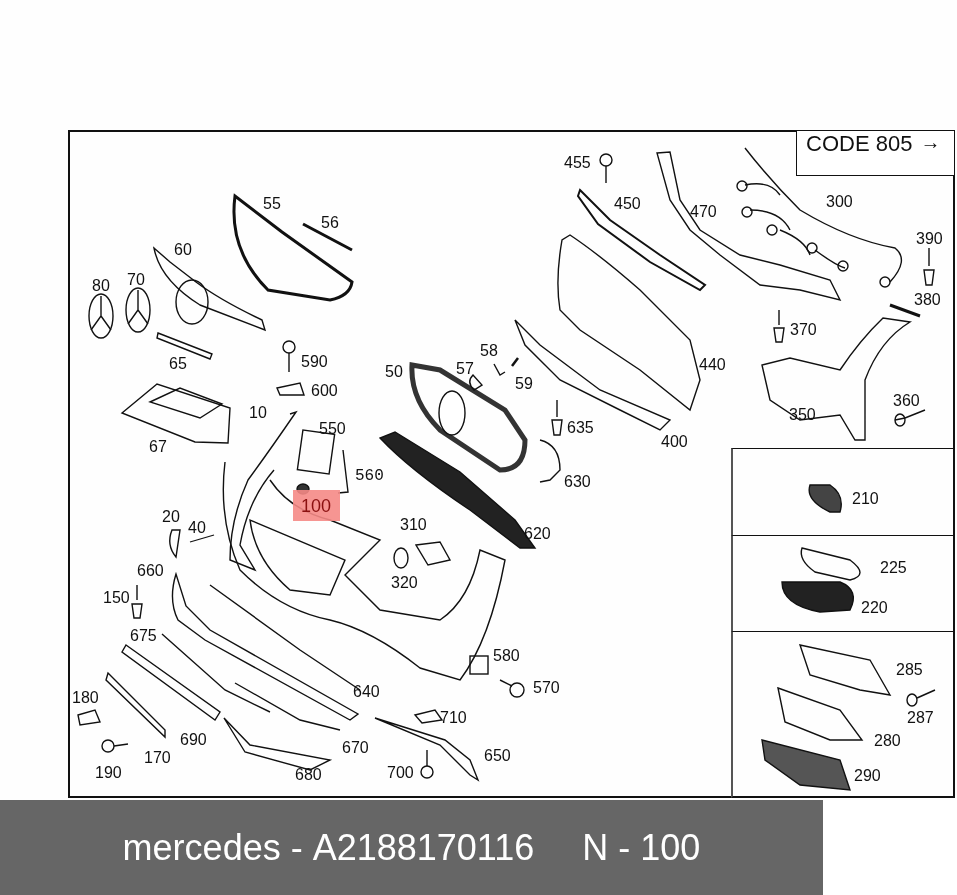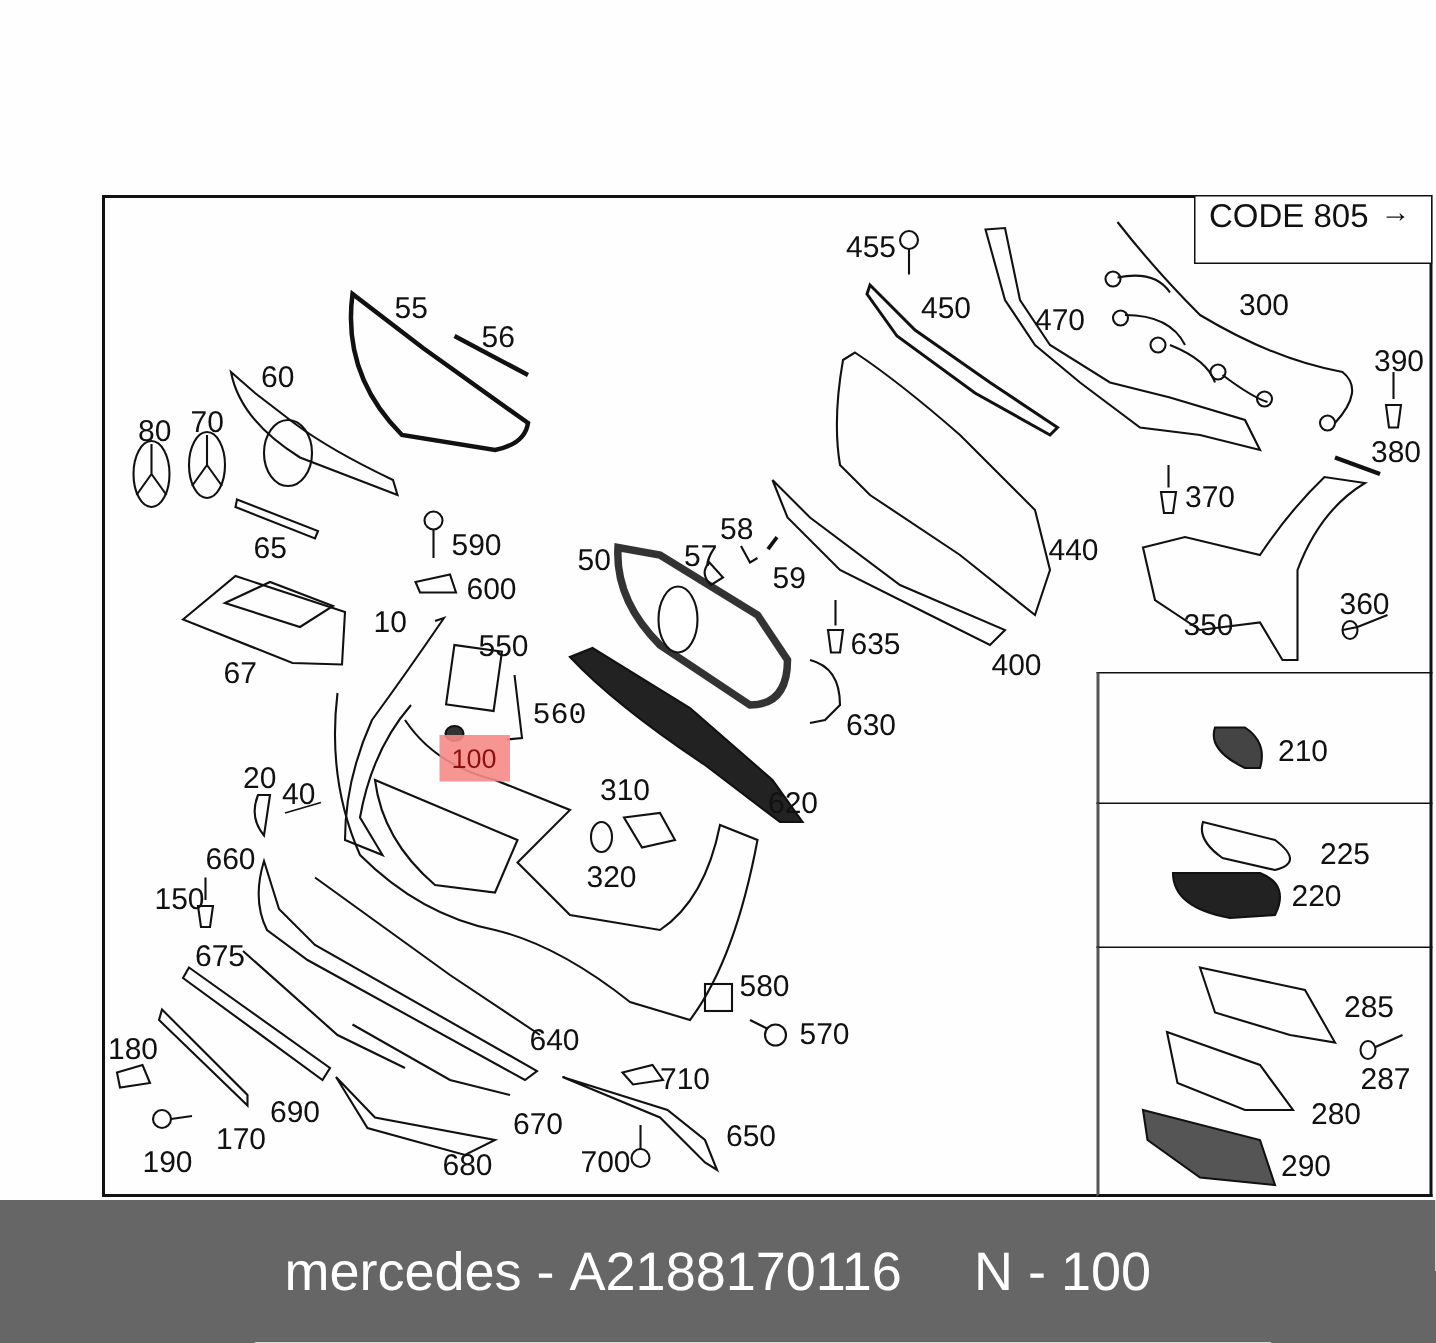--- a/index.html
+++ b/index.html
@@ -7,25 +7,25 @@
          font-family:"Liberation Sans", sans-serif; }
   .canvas { position:absolute; left:0; top:0; width:957px; height:800px; background:#fefefe; }
   .frame { position:absolute; left:68px; top:130px; width:887px; height:668px;
            border:2px solid #111; box-sizing:border-box; background:#fefefe; }
   .code-box { position:absolute; left:796px; top:130px; width:159px; height:46px;
               border:1.5px solid #111; box-sizing:border-box; background:#fff;
               font-size:22px; color:#111; display:flex; align-items:flex-start; padding-left:9px; }
   .code-box .arrow { margin-left:8px; font-size:20px; }
   .panel { position:absolute; left:731px; width:224px; border-left:2.5px solid #555;
            border-top:1.5px solid #111; box-sizing:border-box; }
-  .label { position:absolute; font-size:20px; color:#111; line-height:1; white-space:nowrap; }
+  .label { position:absolute; font-size:16px; color:#111; line-height:1; white-space:nowrap; }
   .hl { position:absolute; left:293px; top:490px; width:47px; height:31px; background:#f58a86; opacity:0.9; }
   .hl-label { color:#8b1010; }
   svg.parts { position:absolute; left:0; top:0; width:957px; height:800px; }
-  .footer { position:absolute; left:0; top:800px; width:957px; height:95px; background:#666666;
+  .footer { position:absolute; left:0; top:800px; width:823px; height:95px; background:#666666;
             color:#ffffff; font-size:36px; display:flex; align-items:center; justify-content:center; }
   .footer .gap { display:inline-block; width:48px; }
 </style>
 </head>
 <body>
 
 <div class="canvas">
   <div class="frame"></div>
 
   <div class="panel" style="top:448px;height:88px;"></div>
@@ -166,21 +166,21 @@
       <span class="label" style="left: 169px; top: 356px;">65</span>
       <span class="label" style="left: 149px; top: 439px;">67</span>
       <span class="label" style="left: 127px; top: 272px;">70</span>
       <span class="label" style="left: 92px; top: 278px;">80</span>
       <span class="label hl-label" style="left: 301px; top: 497px; font-size: 18px;">100</span>
       <span class="label" style="left: 103px; top: 590px;">150</span>
       <span class="label" style="left: 144px; top: 750px;">170</span>
       <span class="label" style="left: 72px; top: 690px;">180</span>
       <span class="label" style="left: 95px; top: 765px;">190</span>
       <span class="label" style="left: 852px; top: 491px;">210</span>
-      <span class="label" style="left: 861px; top: 588px;">220</span>
+      <span class="label" style="left: 861px; top: 600px;">220</span>
       <span class="label" style="left: 880px; top: 560px;">225</span>
       <span class="label" style="left: 874px; top: 733px;">280</span>
       <span class="label" style="left: 896px; top: 662px;">285</span>
       <span class="label" style="left: 907px; top: 710px;">287</span>
       <span class="label" style="left: 854px; top: 768px;">290</span>
       <span class="label" style="left: 826px; top: 194px;">300</span>
       <span class="label" style="left: 400px; top: 517px;">310</span>
       <span class="label" style="left: 391px; top: 575px;">320</span>
       <span class="label" style="left: 789px; top: 407px;">350</span>
       <span class="label" style="left: 893px; top: 393px;">360</span>
@@ -191,21 +191,21 @@
       <span class="label" style="left: 699px; top: 357px;">440</span>
       <span class="label" style="left: 614px; top: 196px;">450</span>
       <span class="label" style="left: 564px; top: 155px;">455</span>
       <span class="label" style="left: 690px; top: 160px; margin-top: 44px;">470</span>
       <span class="label" style="left: 319px; top: 421px;">550</span>
       <span class="label" style="left: 355px; top: 468px; font-family: Liberation Mono, monospace;">560</span>
       <span class="label" style="left: 533px; top: 680px;">570</span>
       <span class="label" style="left: 493px; top: 648px;">580</span>
       <span class="label" style="left: 301px; top: 354px;">590</span>
       <span class="label" style="left: 311px; top: 383px;">600</span>
-      <span class="label" style="left: 512px; top: 526px;">620</span>
+      <span class="label" style="left: 524px; top: 526px;">620</span>
       <span class="label" style="left: 564px; top: 474px;">630</span>
       <span class="label" style="left: 567px; top: 420px;">635</span>
       <span class="label" style="left: 325px; top: 684px; margin-left: 28px;">640</span>
       <span class="label" style="left: 484px; top: 748px;">650</span>
       <span class="label" style="left: 137px; top: 563px;">660</span>
       <span class="label" style="left: 342px; top: 740px;">670</span>
       <span class="label" style="left: 130px; top: 628px;">675</span>
       <span class="label" style="left: 295px; top: 767px;">680</span>
       <span class="label" style="left: 180px; top: 732px;">690</span>
       <span class="label" style="left: 387px; top: 765px;">700</span>

